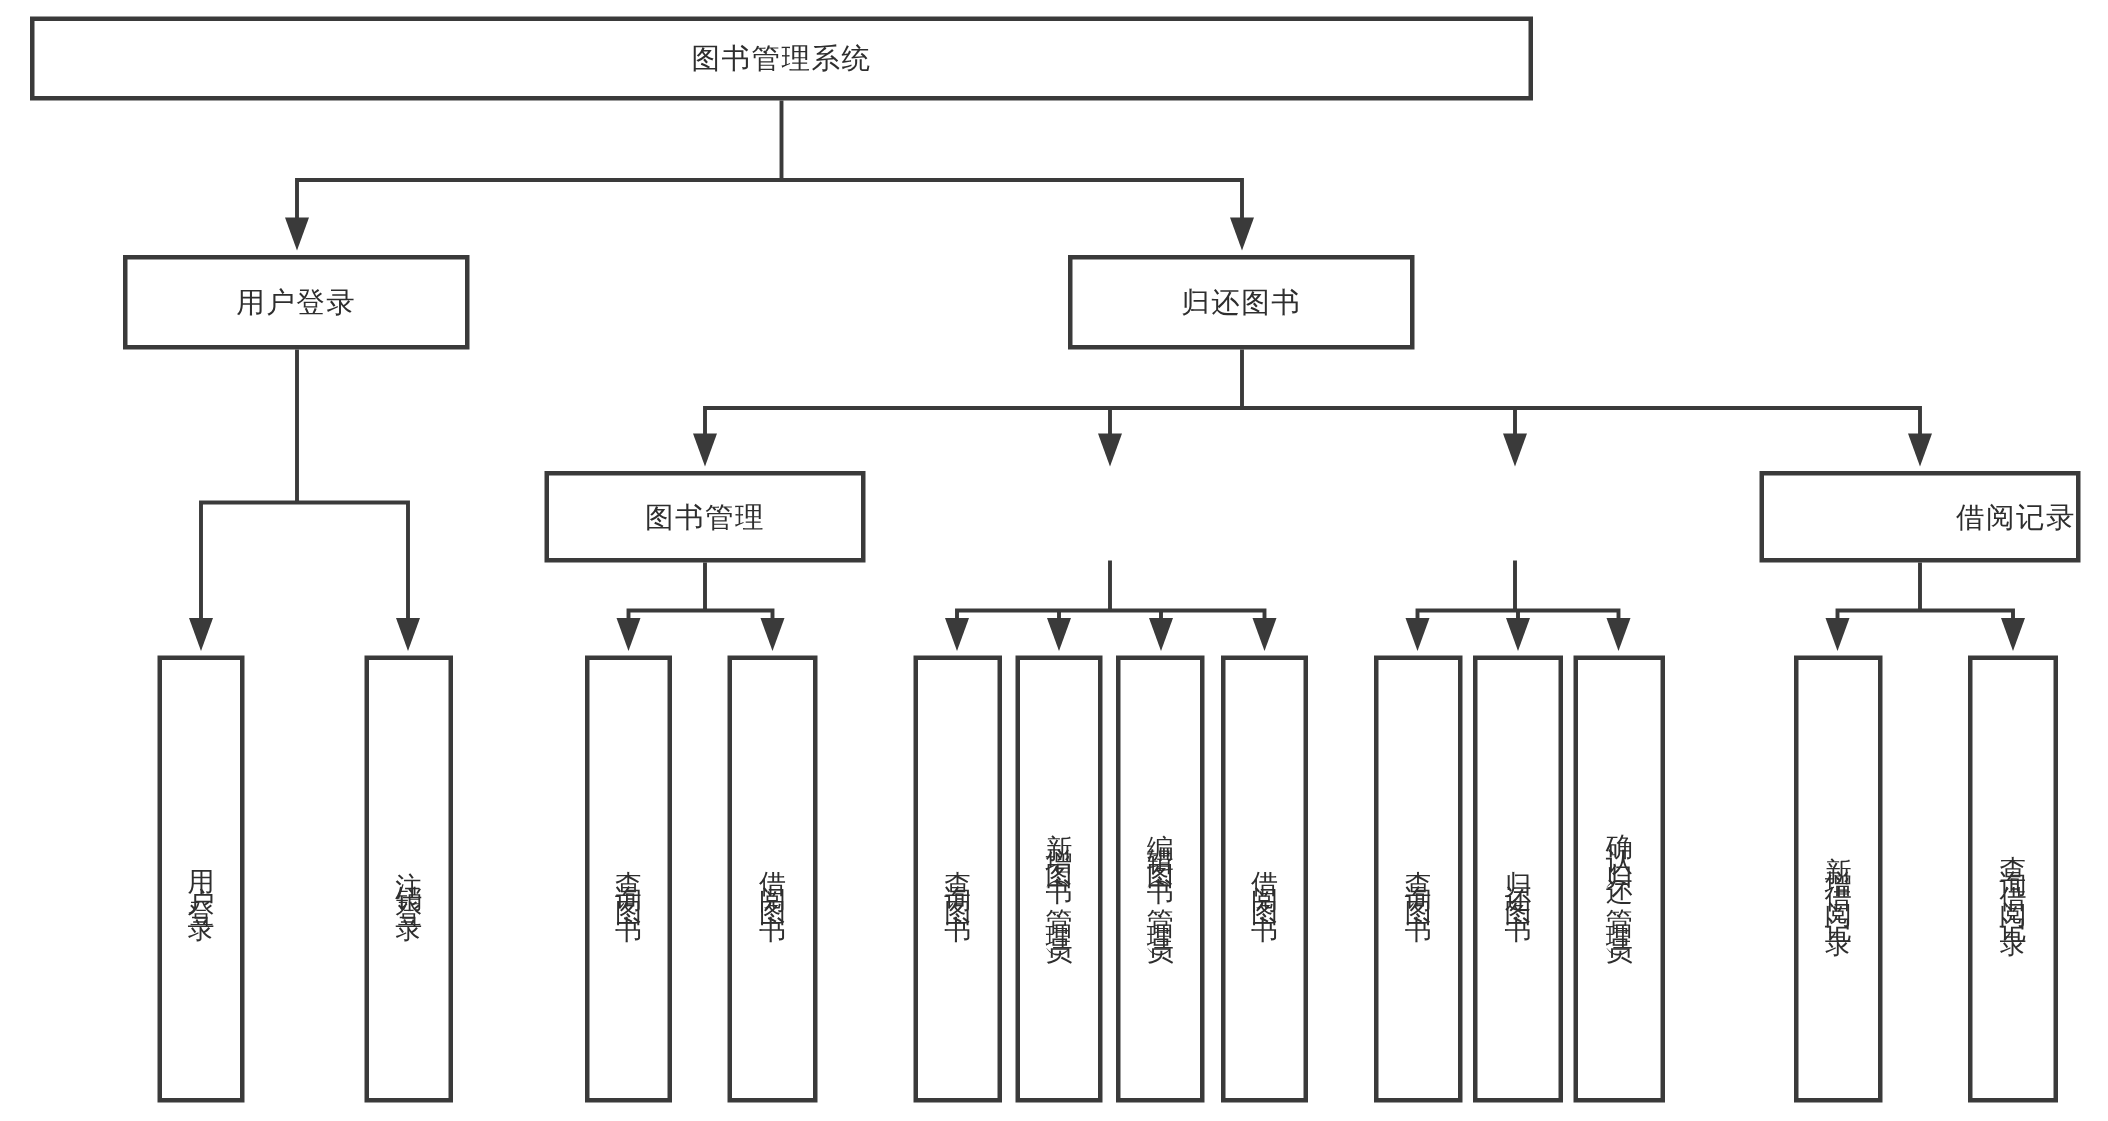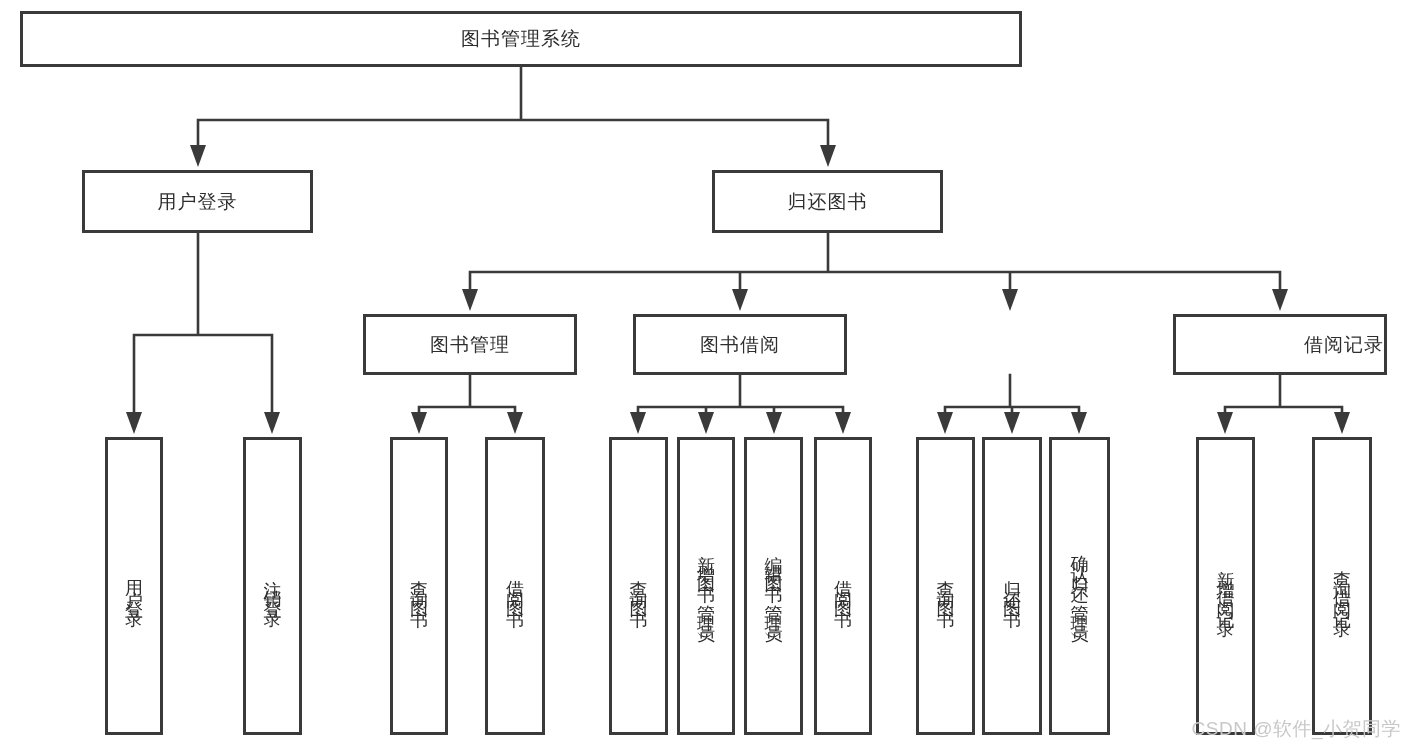--- a/index.html
+++ b/index.html
@@ -127,23 +127,20 @@
   <div class="node h-node pos-user">
     <span>用户登录</span>
   </div>
   <div class="node h-node pos-mgmt">
     <span>归还图书</span>
   </div>
 
   <div class="node h-node pos-rec">
     <span>图书管理</span>
   </div>
-  <div class="node h-node pos-borrow">
-    <span>图书借阅</span>
-  </div>
   <div class="node h-node pos-records">
     <span>借阅记录</span>
   </div>
 
   <div class="node v-node leaf pos-user-login">
     <span class="vtext">用户登录</span>
   </div>
   <div class="node v-node leaf pos-logout">
     <span class="vtext">注销登录</span>
   </div>
@@ -178,15 +175,14 @@
     <span class="vtext">确认归还（管理员）</span>
   </div>
 
   <div class="node v-node leaf pos-recd-add">
     <span class="vtext">新增借阅记录</span>
   </div>
   <div class="node v-node leaf pos-recd-query">
     <span class="vtext">查询借阅记录</span>
   </div>
 
-  <div class="watermark">CSDN @软件_小贺同学</div>
 
 </div>
 
 </body></html>

